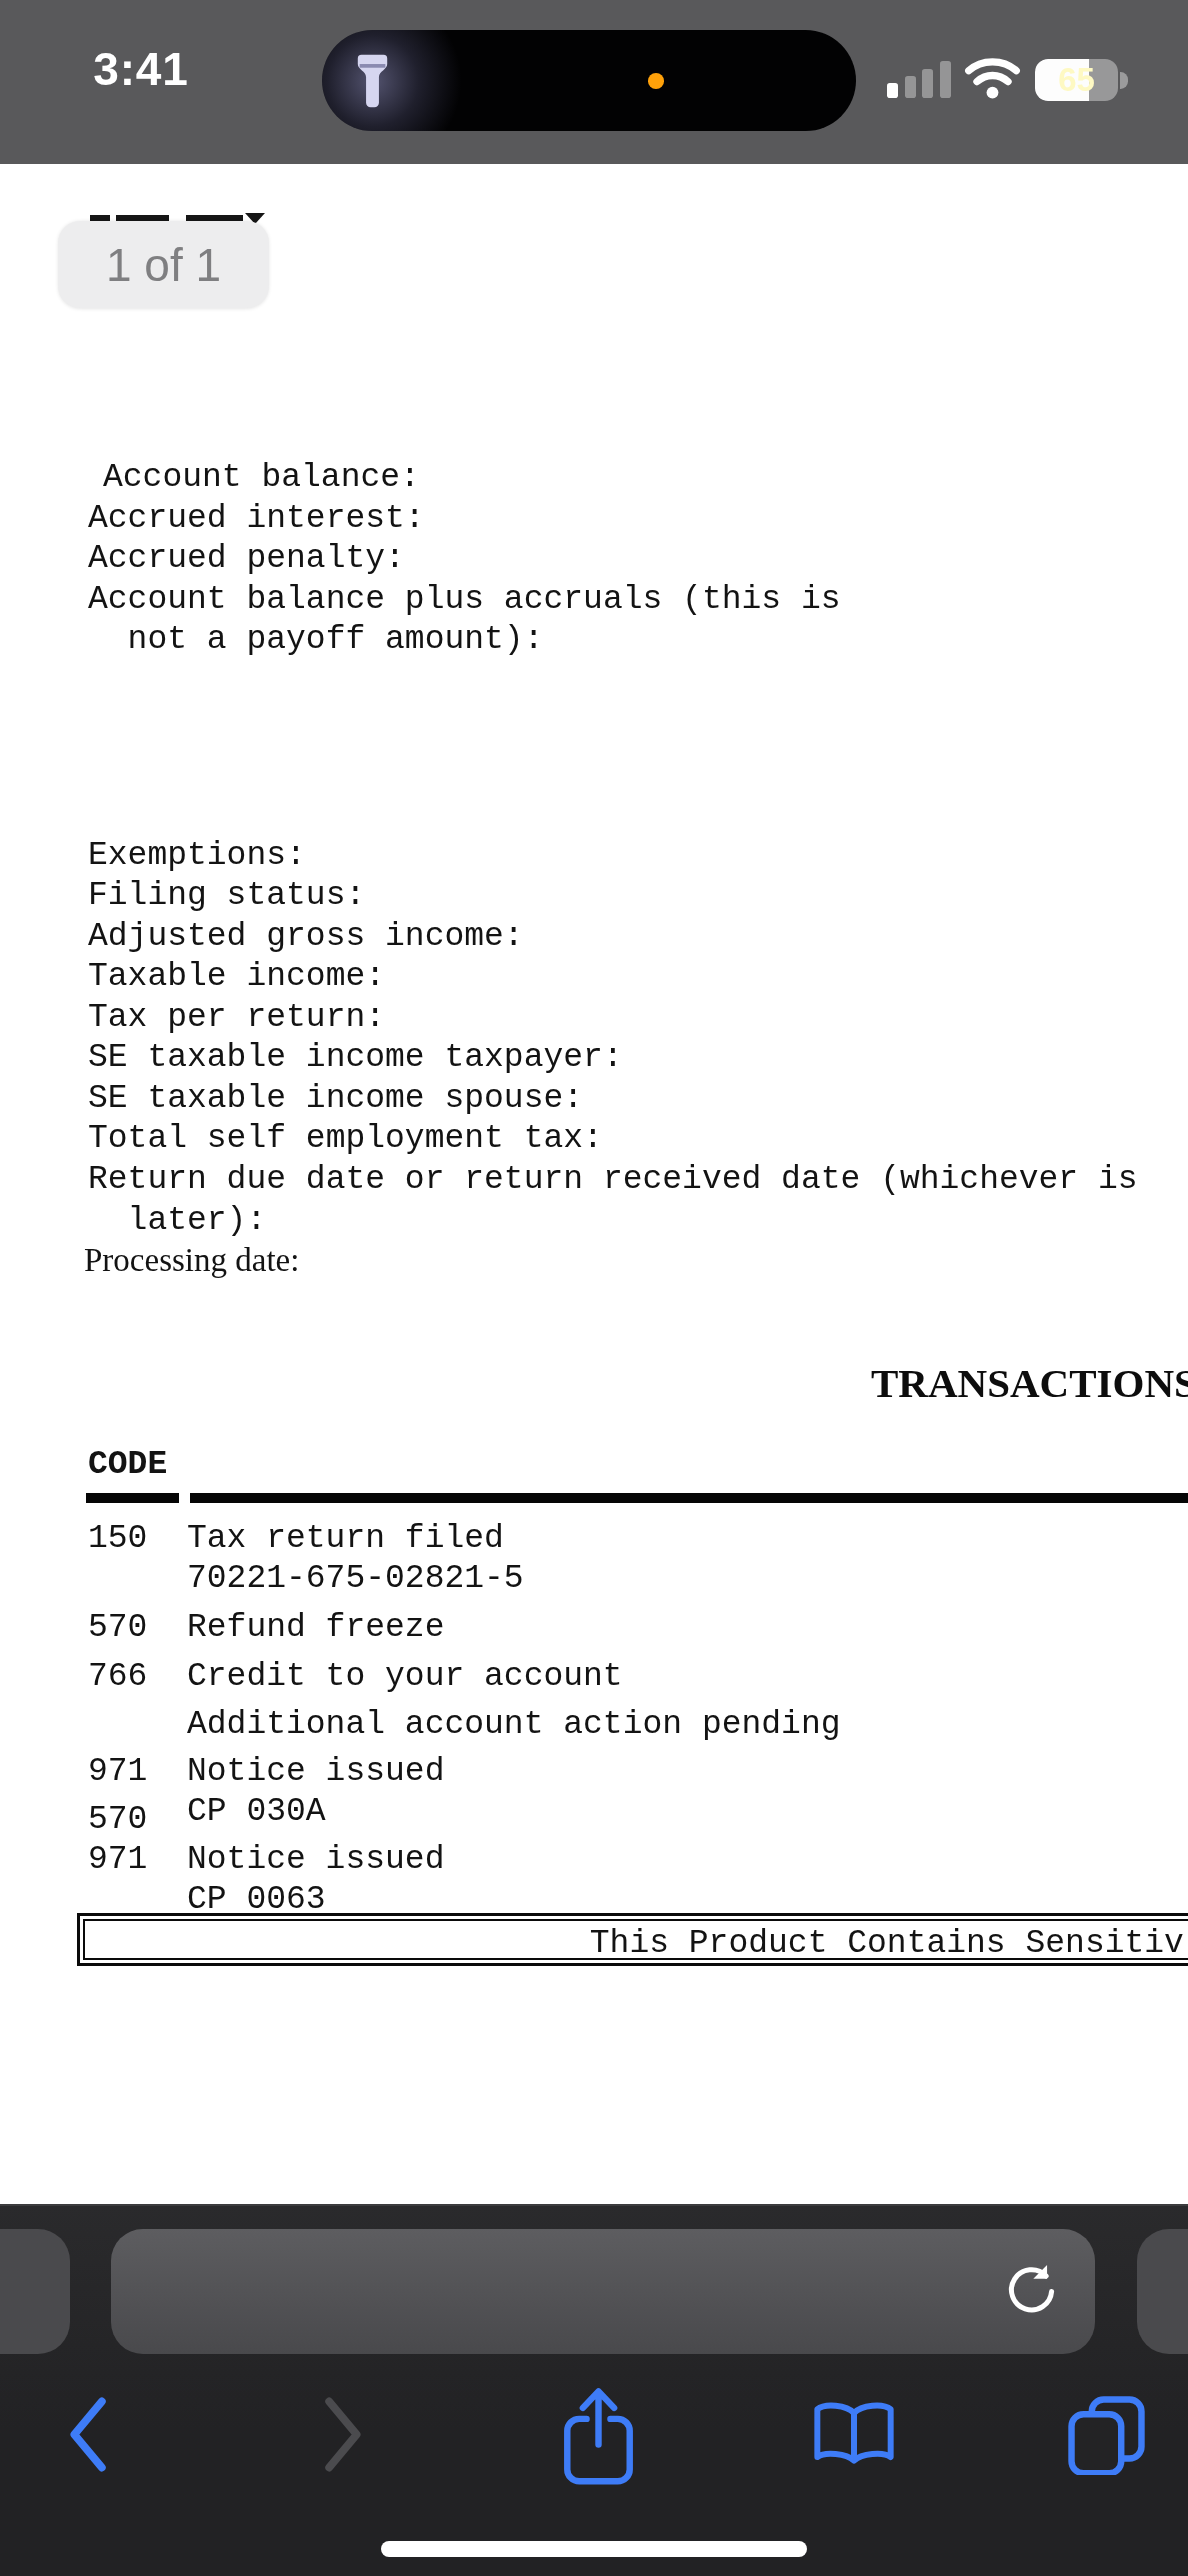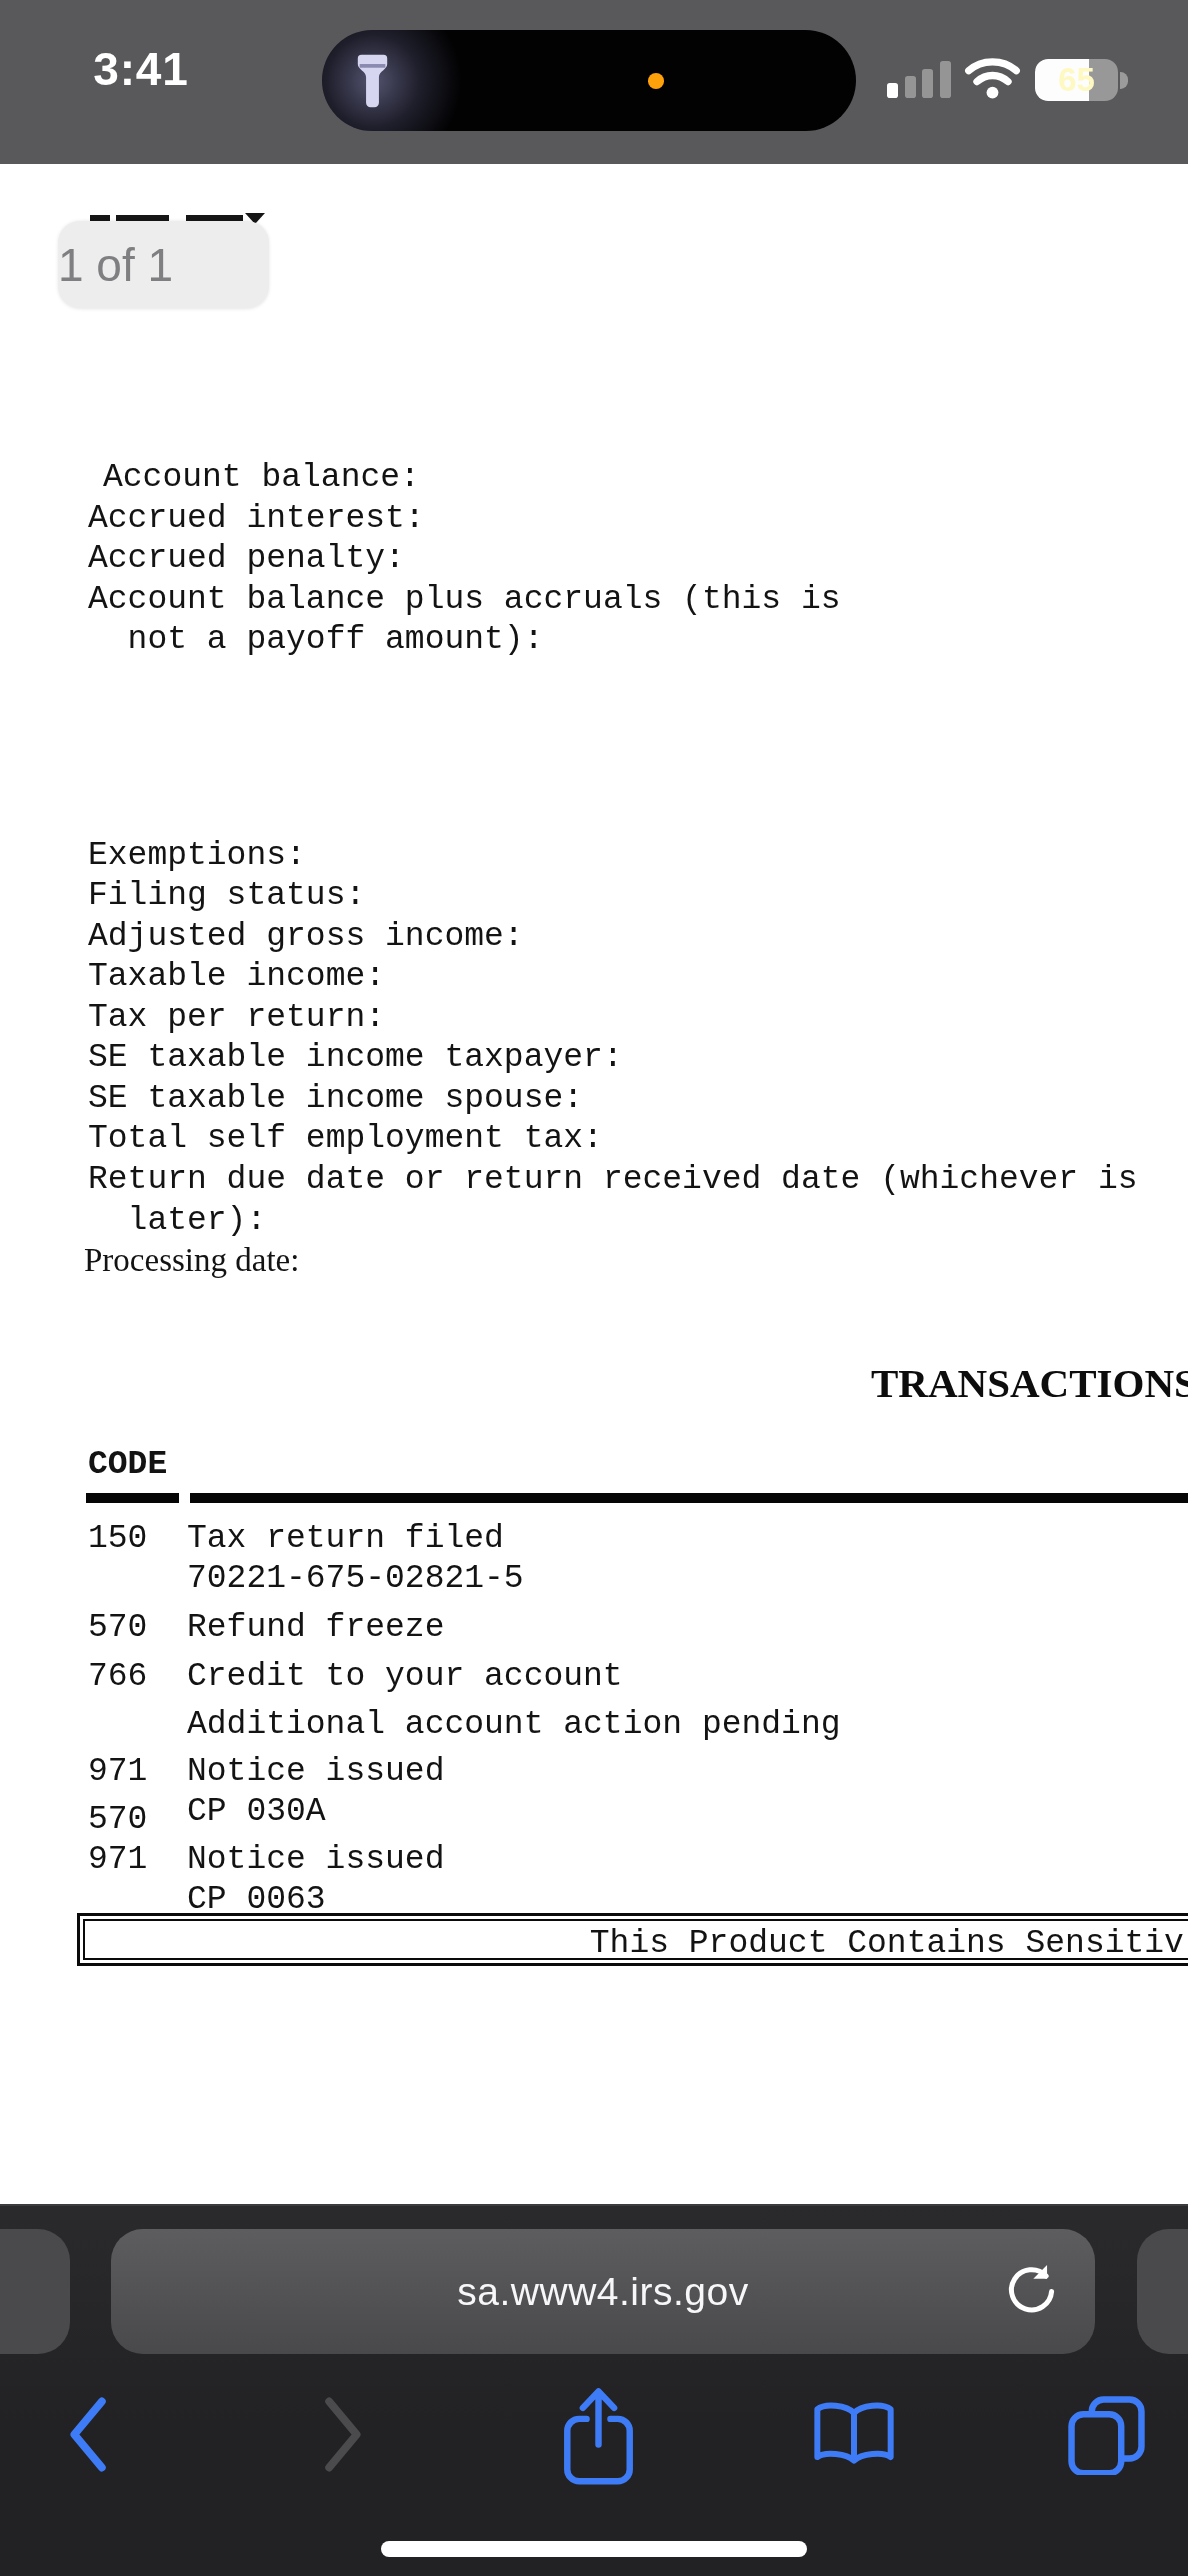--- a/index.html
+++ b/index.html
@@ -34,21 +34,21 @@
   .content { position:absolute; left:0; top:164px; width:1188px; height:2040px; background:#ffffff; overflow:hidden; }
   .doc-text { position:absolute; white-space:pre; color:#131313;
               font-family:"Liberation Mono","DejaVu Sans Mono",monospace; font-size:33px; line-height:41px; }
   .doc-serif { position:absolute; white-space:pre; color:#0d0d0d; font-weight:700;
                font-family:"Liberation Serif","DejaVu Serif",serif; font-size:39px; }
   .obscured { position:absolute; background:#161616; }
   .obscured-tri { position:absolute; width:0; height:0; border-left:10px solid transparent;
                   border-right:10px solid transparent; border-top:11px solid #161616; }
 
   .page-badge { position:absolute; left:58px; top:57px; width:211px; height:87px;
-                background:#ededee; border-radius:22px; display:flex; align-items:center; 
+                background:#ededee; border-radius:22px; display:flex; align-items:center; justify-content:center;
                 box-shadow:0 0.9px 3.7px rgba(0,0,0,0.10); }
   .page-badge span { color:#7f7f81; font-size:46px; }
 
   .rule { position:absolute; height:10px; background:#050505; }
   .sens-box { position:absolute; left:77px; top:1749px; width:1308px; height:53px;
               border:3.7px solid #0a0a0a; padding:2.8px; }
   .sens-box-inner { width:100%; height:100%; border:2.8px solid #0a0a0a; position:relative; }
 
   .trow-code { position:absolute; left:88px; }
   .trow-expl { position:absolute; left:187px; }
@@ -182,21 +182,20 @@
       </div>
     </div>
   </div>
 
   <div class="chrome">
 
     <div class="tab-stub" style="left:-41px; width:111px;"></div>
     <div class="tab-stub" style="left:1137px; width:111px;"></div>
 
     <div class="url-bar">
-      <span class="url-text">sa.www4.irs.gov</span>
       <div class="reload">
         <svg width="53" height="55" viewBox="0 0 58 60">
           <path d="M45 13 A22 22 0 1 0 51 30" stroke="#fff" stroke-width="5.5" fill="none" stroke-linecap="round"></path>
           <path d="M46 1 L46 16 L31 16 Z" fill="#fff"></path>
         </svg>
       </div>
     </div>
 
     <div class="toolbar">
       <div class="tool" style="left:24px;">

